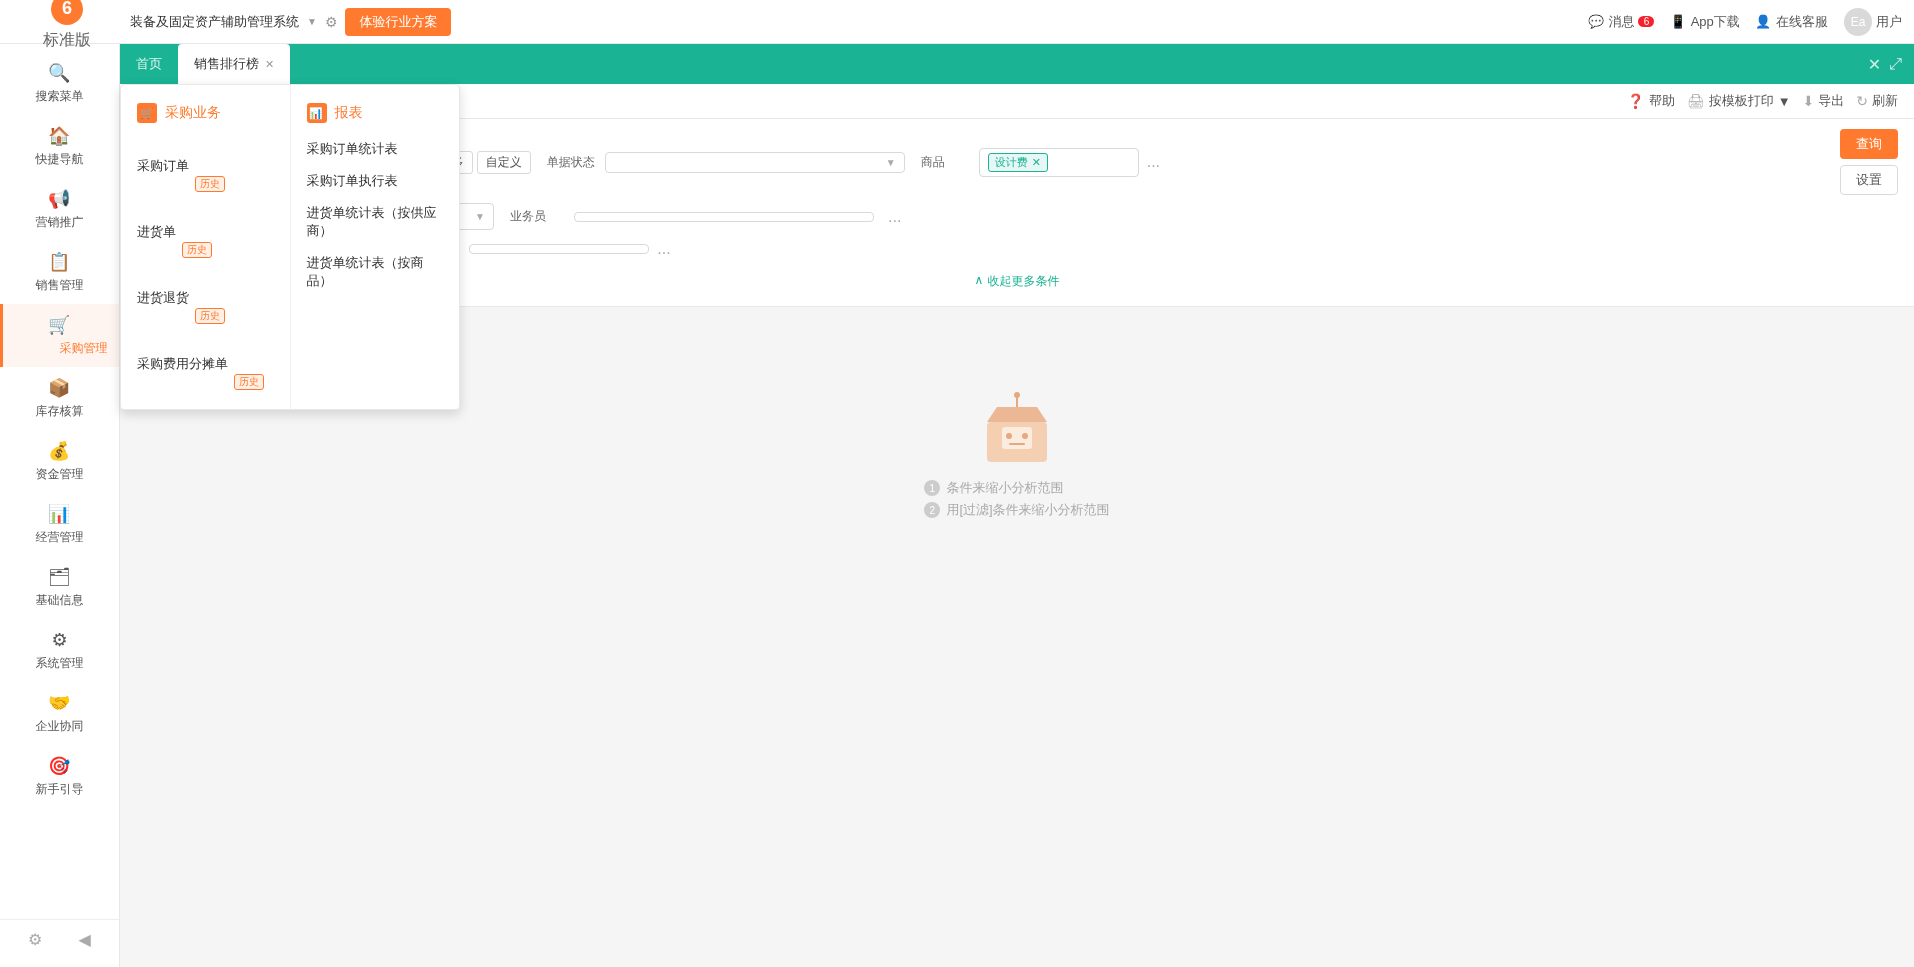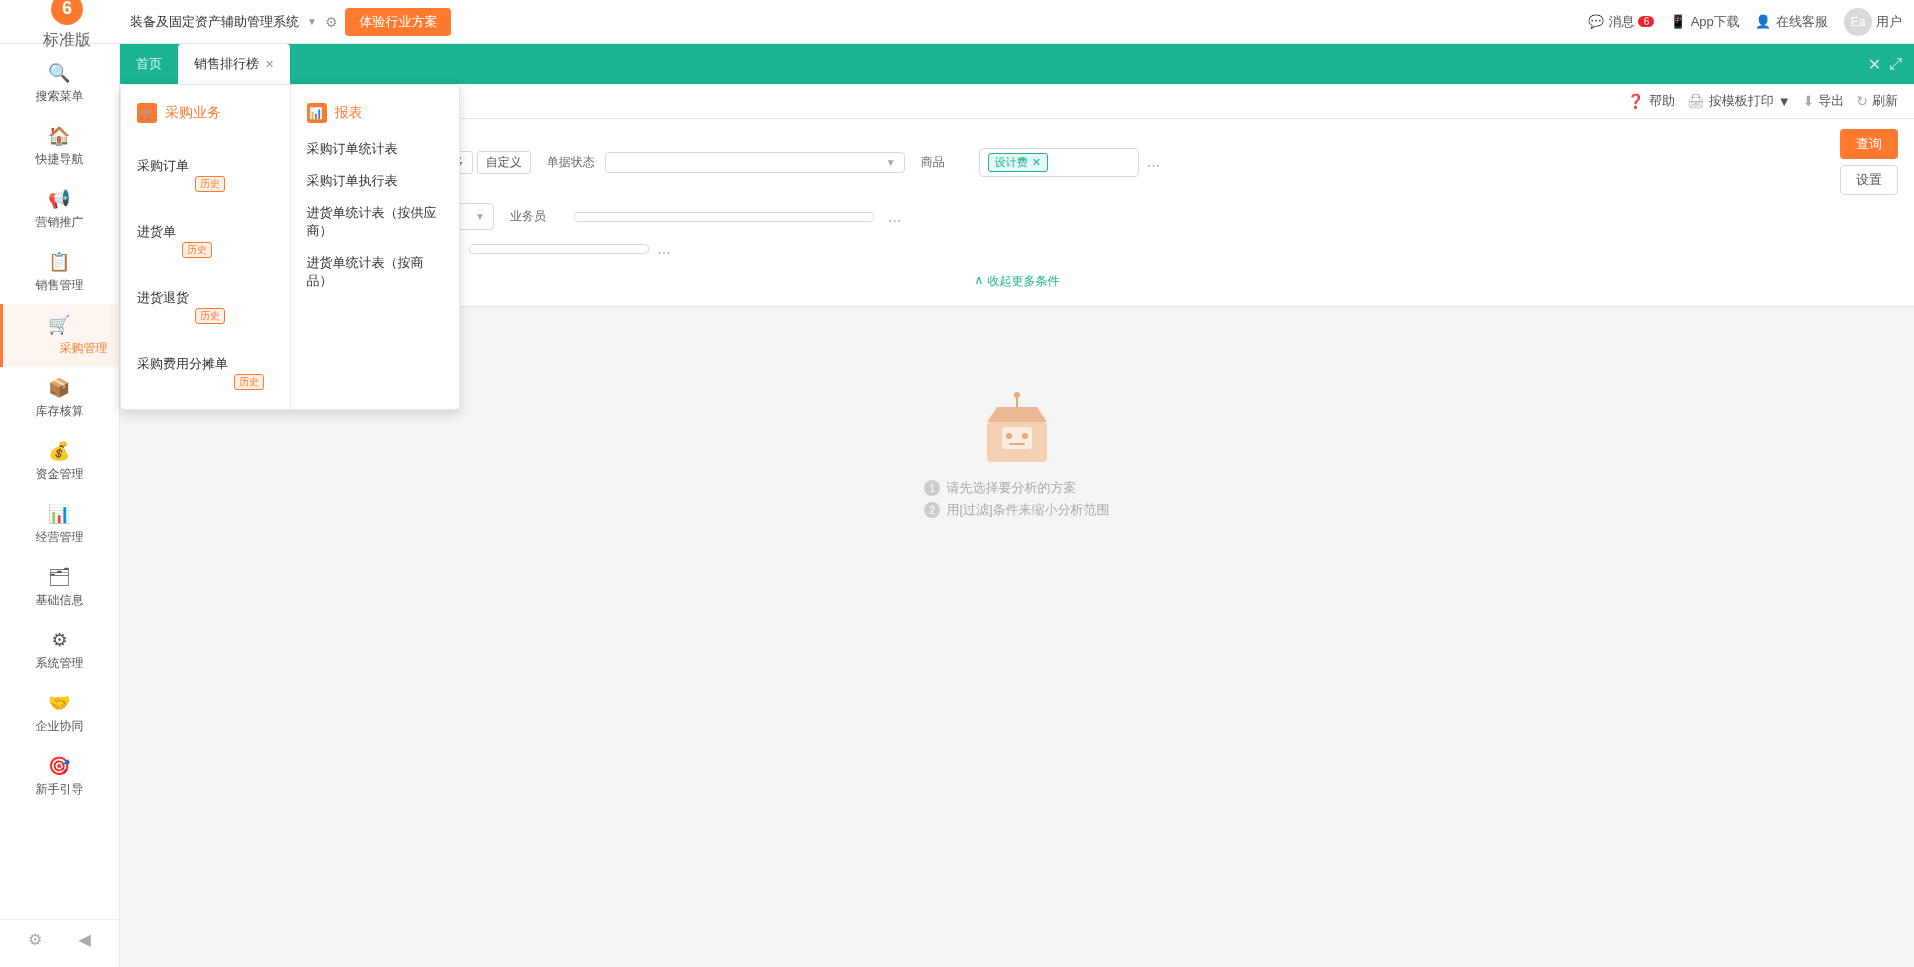--- a/index.html
+++ b/index.html
@@ -669,21 +669,21 @@
             <circle cx="58" cy="49" r="3" fill="#e8a87c"></circle>
             <rect x="42" y="56" width="16" height="2" rx="1" fill="#e8a87c"></rect>
 
             <line x1="50" y1="20" x2="50" y2="10" stroke="#e8a87c" stroke-width="2"></line>
             <circle cx="50" cy="8" r="3" fill="#e8a87c"></circle>
           </svg>
         </div>
         <div>
           <div class="empty-text-item">
             <span class="empty-num">1</span>
-            <span class="empty-text">请先选择要分析的方案</span>
+            <span class="empty-text">条件来缩小分析范围</span>
           </div>
           <div class="empty-text-item">
             <span class="empty-num">2</span>
             <span class="empty-text">用[过滤]条件来缩小分析范围</span>
           </div>
         </div>
       </div>
     </div>
   </div>
 </div>

